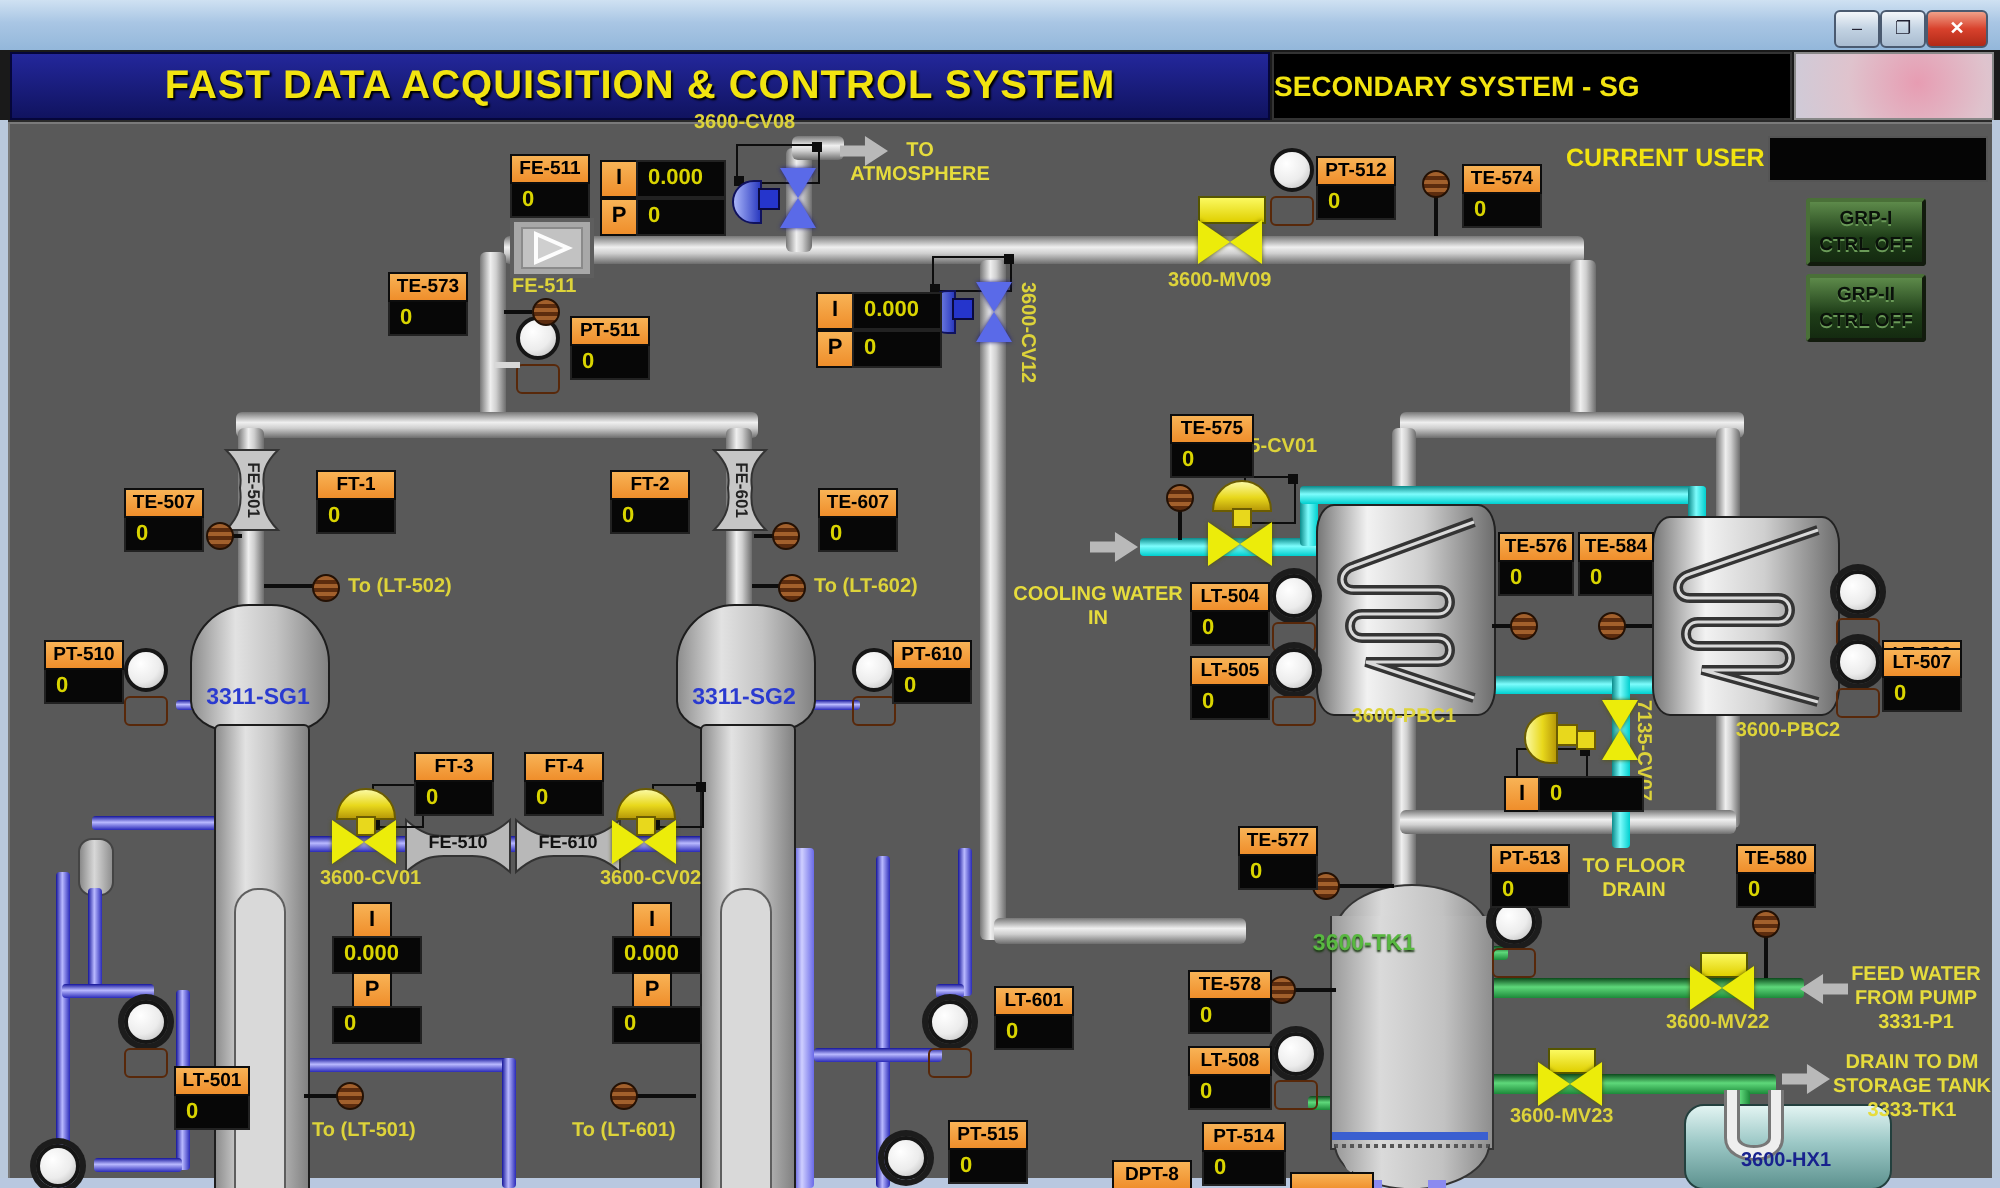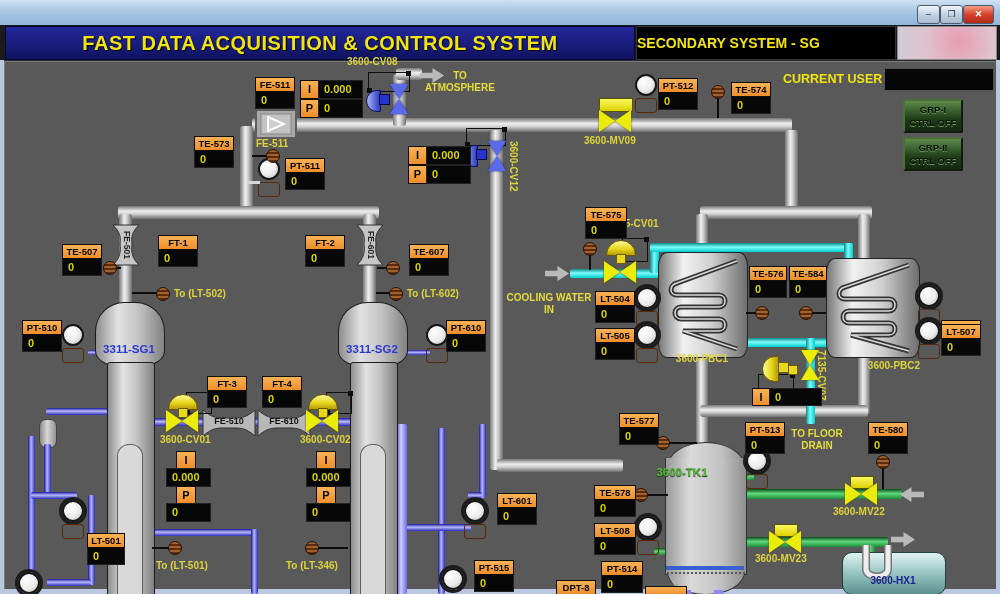--- a/index.html
+++ b/index.html
@@ -285,25 +285,27 @@
       <i class="r"></i>
     </div>
   <div class="abs ylab" style="left:755px;top:553px;">3600-MV23</div>
 
   <div class="abs arr" style="left:420px;top:68px;"></div>
   <div class="abs ywrap" style="left:425px;top:70px;width:70px;">TO ATMOSPHERE</div>
   <div class="abs arr" style="left:545px;top:266px;"></div>
   <div class="abs ywrap" style="left:506px;top:292px;width:86px;">COOLING WATER IN</div>
   <div class="abs ywrap" style="left:786px;top:428px;width:62px;">TO FLOOR DRAIN</div>
   <div class="abs arr left" style="left:900px;top:487px;"></div>
+  <div class="abs ywrap" style="left:918px;top:482px;width:80px;">FEED WATER FROM PUMP 3331-P1</div>
   <div class="abs arr" style="left:891px;top:532px;"></div>
+  <div class="abs ywrap" style="left:914px;top:526px;width:84px;">DRAIN TO DM STORAGE TANK 3333-TK1</div>
   <div class="abs ylab" style="left:174px;top:288px;">To (LT-502)</div>
   <div class="abs ylab" style="left:407px;top:288px;">To (LT-602)</div>
   <div class="abs ylab" style="left:156px;top:560px;">To (LT-501)</div>
-  <div class="abs ylab" style="left:286px;top:560px;">To (LT-346)</div>
+  <div class="abs ylab" style="left:286px;top:560px;">To (LT-601)</div>
   <div class="abs ylab" style="left:256px;top:138px;">FE-511</div>
 
   <div class="abs culab" style="left:783px;top:72px;">CURRENT USER</div>
   <div class="abs cubox" style="left:884px;top:68px;width:110px;height:23px;color:#d9d400;font-size:11px;line-height:23px;padding-left:4px;box-sizing:border-box;"></div>
   <div class="abs grn" style="left:903px;top:99px;width:60px;height:34px;">
     <span style="display:block;">GRP-I</span>
     <span style="display:block;">CTRL OFF</span>
   </div>
   <div class="abs grn" style="left:903px;top:137px;width:60px;height:34px;">
     <span style="display:block;">GRP-II</span>

